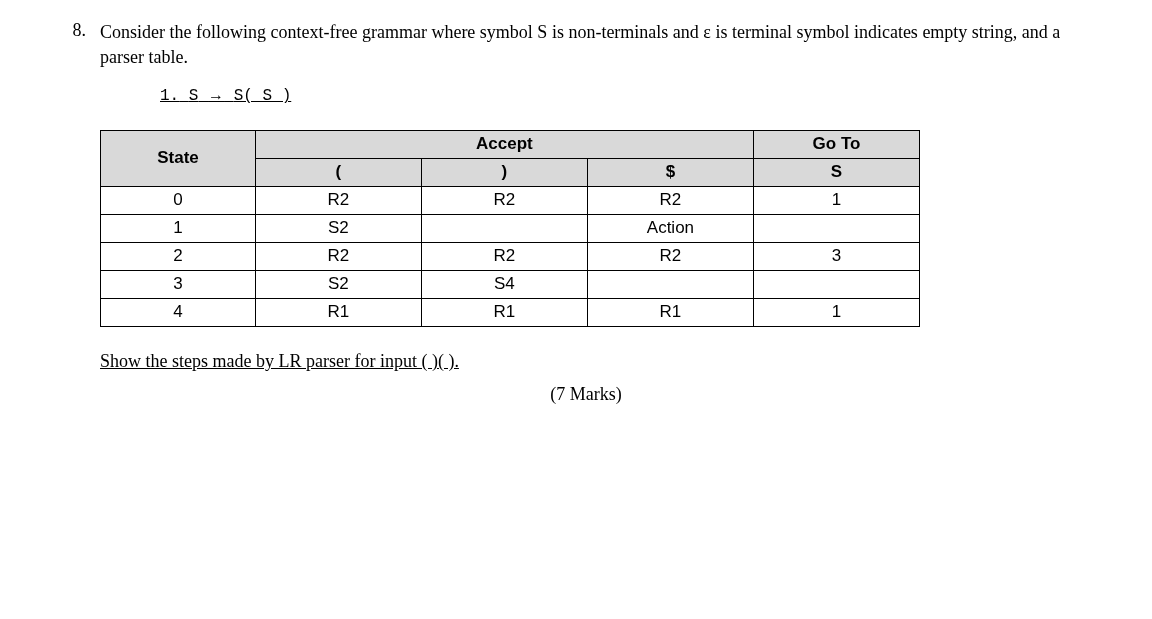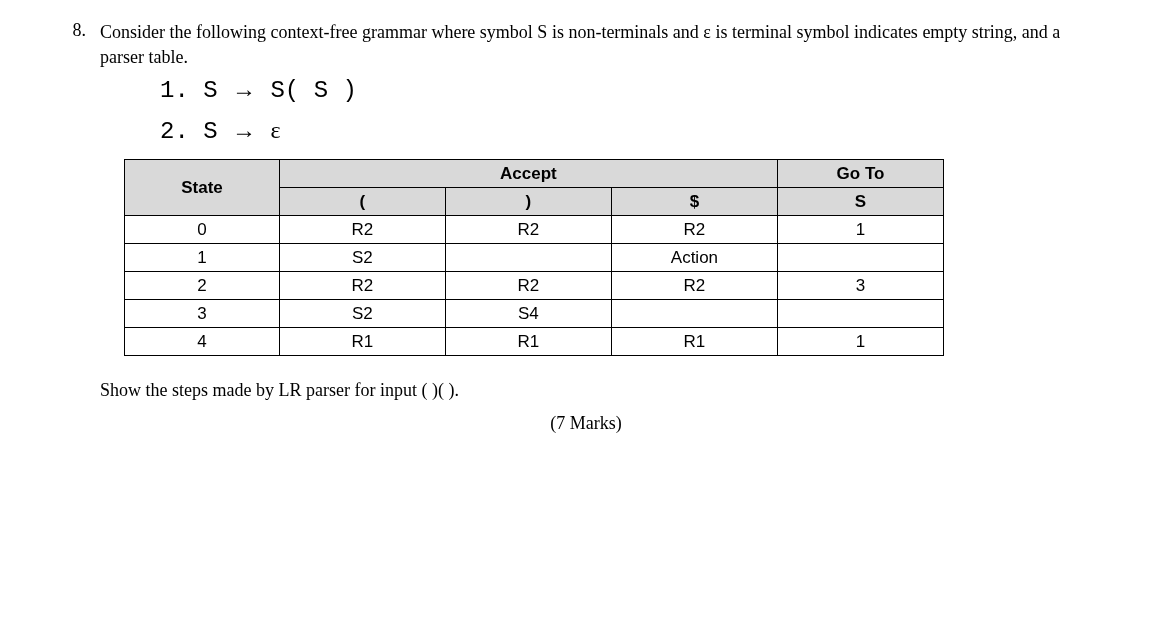--- a/index.html
+++ b/index.html
@@ -22,43 +22,43 @@
     }
     .q-number {
       min-width: 26px;
       text-align: right;
     }
     .q-body {
       flex: 1;
     }
     .q-prompt {
       line-height: 1.4;
-      margin-bottom: 0;
+      margin-bottom: 12px;
     }
     .grammar {
       font-family: 'Courier New', Courier, monospace;
-      font-size: 24px;
+      font-size: 16px;
       margin-left: 60px;
-      margin-bottom: 8px;
+      margin-bottom: 20px;
       line-height: 1.6;
+      text-decoration: underline;
     }
     .arrow {
       font-family: 'Times New Roman', Times, serif;
     }
     .epsilon {
       font-family: 'Times New Roman', Times, serif;
     }
     .table-wrap {
       margin-left: 0px;
       margin-bottom: 24px;
     }
     table {
       border-collapse: collapse;
       width: 820px;
-      margin-left: 24px;
     }
     th, td {
       border: 1.5px solid #000;
       padding: 2px 8px;
       text-align: center;
       font-family: Verdana, Geneva, sans-serif;
       font-size: 17px;
       height: 28px;
     }
     th {
@@ -69,46 +69,41 @@
       width: 140px;
     }
     .action-col {
       width: 150px;
     }
     .goto-col {
       width: 150px;
     }
     .second-prompt {
       margin-bottom: 12px;
+      text-decoration: underline;
     }
     .marks {
       text-align: center;
       padding-right: 20px;
     }
   </style>
 </head>
 <body>
 
 <div class="question-wrap">
   <div class="q-number">8.</div>
   <div class="q-body">
     <p class="q-prompt">Consider the following context-free grammar where symbol S is non-terminals and ε is terminal symbol indicates empty string, and a parser table.</p>
 
     <div class="grammar">
       <div>
         <span>1.</span>
         <span>S</span>
         <span class="arrow">→</span>
         <span>S( S )</span>
-      </div>
-      <div>
-        <span>2.</span>
-        <span>S</span>
-        <span class="arrow">→</span>
-        <span class="epsilon">ε</span>
       </div>
     </div>
 
     <div class="table-wrap">
       <table>
         <thead>
           <tr>
             <th class="state-col" rowspan="2">State</th>
             <th colspan="3">Accept</th>
             <th class="goto-col">Go To</th>

